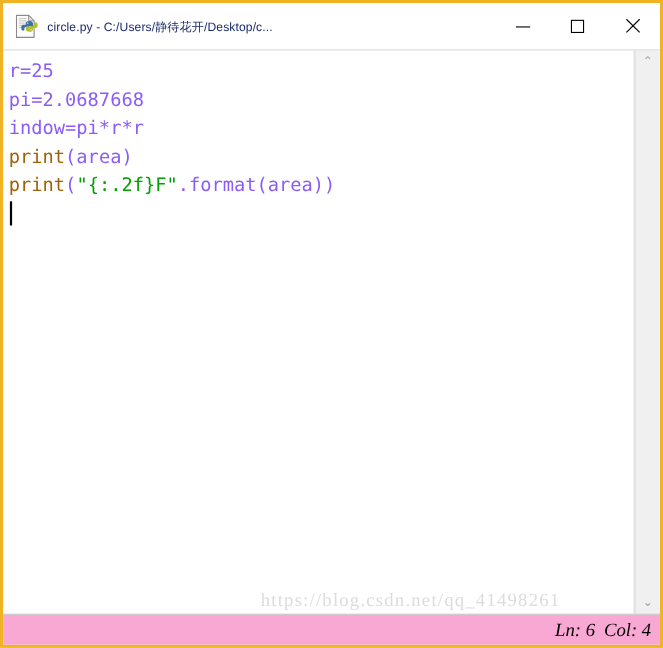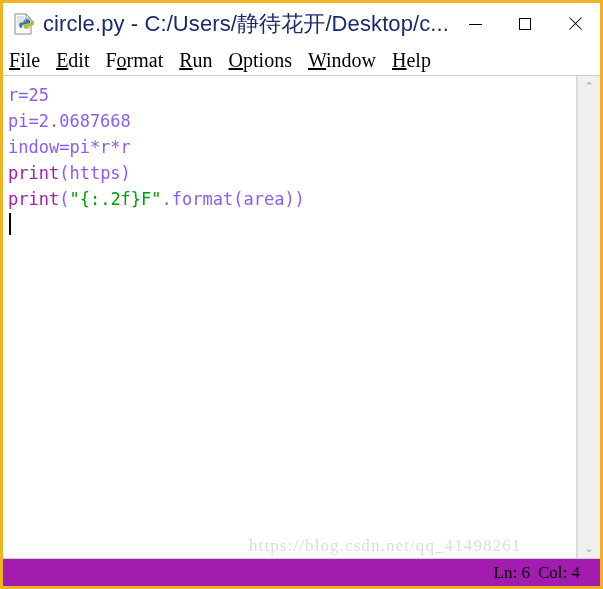--- a/index.html
+++ b/index.html
@@ -37,21 +37,21 @@
   }
   .app-icon {
     width: 22px;
     height: 22px;
     margin-left: 10px;
     margin-right: 8px;
     flex: 0 0 22px;
     position: relative;
   }
   .title-text {
-    font-size: 22px;
+    font-size: 11px;
     color: #1b2a6b;
     font-family: "Liberation Sans", sans-serif;
     white-space: nowrap;
     letter-spacing: 0.1px;
   }
   .win-controls {
     position: absolute;
     right: 0;
     top: 0;
     height: 42px;
@@ -140,21 +140,21 @@
     box-sizing: border-box;
   }
   .code {
     font-family: "DejaVu Sans Mono", "Liberation Mono", monospace;
     font-size: 17px;
     line-height: 26px;
     white-space: pre;
     color: #000000;
     margin: 0;
   }
-  .tok-builtin { color: #a21caf; }
+  .tok-builtin { color: #a16207; }
   .tok-string  { color: #00a000; }
   .tok-plain   { color: #8b5cf6; }
 
   .caret {
     display: inline-block;
     width: 2px;
     height: 22px;
     background: #000000;
     vertical-align: text-bottom;
     margin-left: 1px;
@@ -185,43 +185,44 @@
   }
   .sb-track {
     flex: 1 1 auto;
     width: 22px;
     background: #f0f0f0;
   }
 
   
   .watermark {
     position: absolute;
-    left: 246px;
+    left: 234px;
     bottom: 2px;
     font-family: "Liberation Serif", serif;
     font-size: 17px;
     color: #dcdcdc;
     letter-spacing: 1.1px;
     white-space: nowrap;
     pointer-events: none;
     z-index: 5;
   }
 
   
   .statusbar {
     height: 28px;
     flex: 0 0 28px;
-    background: #a21caf;
+    background: #f9a8d4;
     border-top: 1px solid #cfcfcf;
     position: relative;
     display: flex;
     align-items: center;
     justify-content: flex-end;
-    padding-right: 20px;
-    box-sizing: border-box;
+    padding-right: 8px;
+    box-sizing: border-box;
+    font-style: italic;
   }
   .status-text {
     font-family: "Liberation Serif", serif;
     font-size: 17px;
     color: #000000;
     z-index: 6;
     white-space: nowrap;
   }
   .status-sep { display: inline-block; width: 8px; }
 </style>
@@ -261,37 +262,28 @@
       </button>
       <button class="win-btn">
         <span class="glyph-max"></span>
       </button>
       <button class="win-btn">
         <span class="glyph-close"></span>
       </button>
     </div>
   </div>
 
-  <div class="menubar" id="menubar">
-      <div class="menu-item"><u>F</u>ile</div>
-      <div class="menu-item"><u>E</u>dit</div>
-      <div class="menu-item">F<u>o</u>rmat</div>
-      <div class="menu-item"><u>R</u>un</div>
-      <div class="menu-item"><u>O</u>ptions</div>
-      <div class="menu-item"><u>W</u>indow</div>
-      <div class="menu-item"><u>H</u>elp</div>
-    </div>
 
   <div class="body-area">
 
     <div class="text-area">
       <pre class="code" id="code-block"><span><span class="tok-plain">r=25</span></span>
 <span><span class="tok-plain">pi=2.0687668</span></span>
 <span><span class="tok-plain">indow=pi*r*r</span></span>
-<span><span class="tok-builtin">print</span><span class="tok-plain">(https)</span></span>
+<span><span class="tok-builtin">print</span><span class="tok-plain">(area)</span></span>
 <span><span class="tok-builtin">print</span><span class="tok-plain">(</span><span class="tok-string">"{:.2f}F"</span><span class="tok-plain">.format(area))</span></span>
 <span><span class="caret"></span></span></pre>
     </div>
 
     <div class="scrollbar">
       <div class="sb-arrow">⌃</div>
       <div class="sb-track"></div>
       <div class="sb-arrow">⌄</div>
     </div>
 

